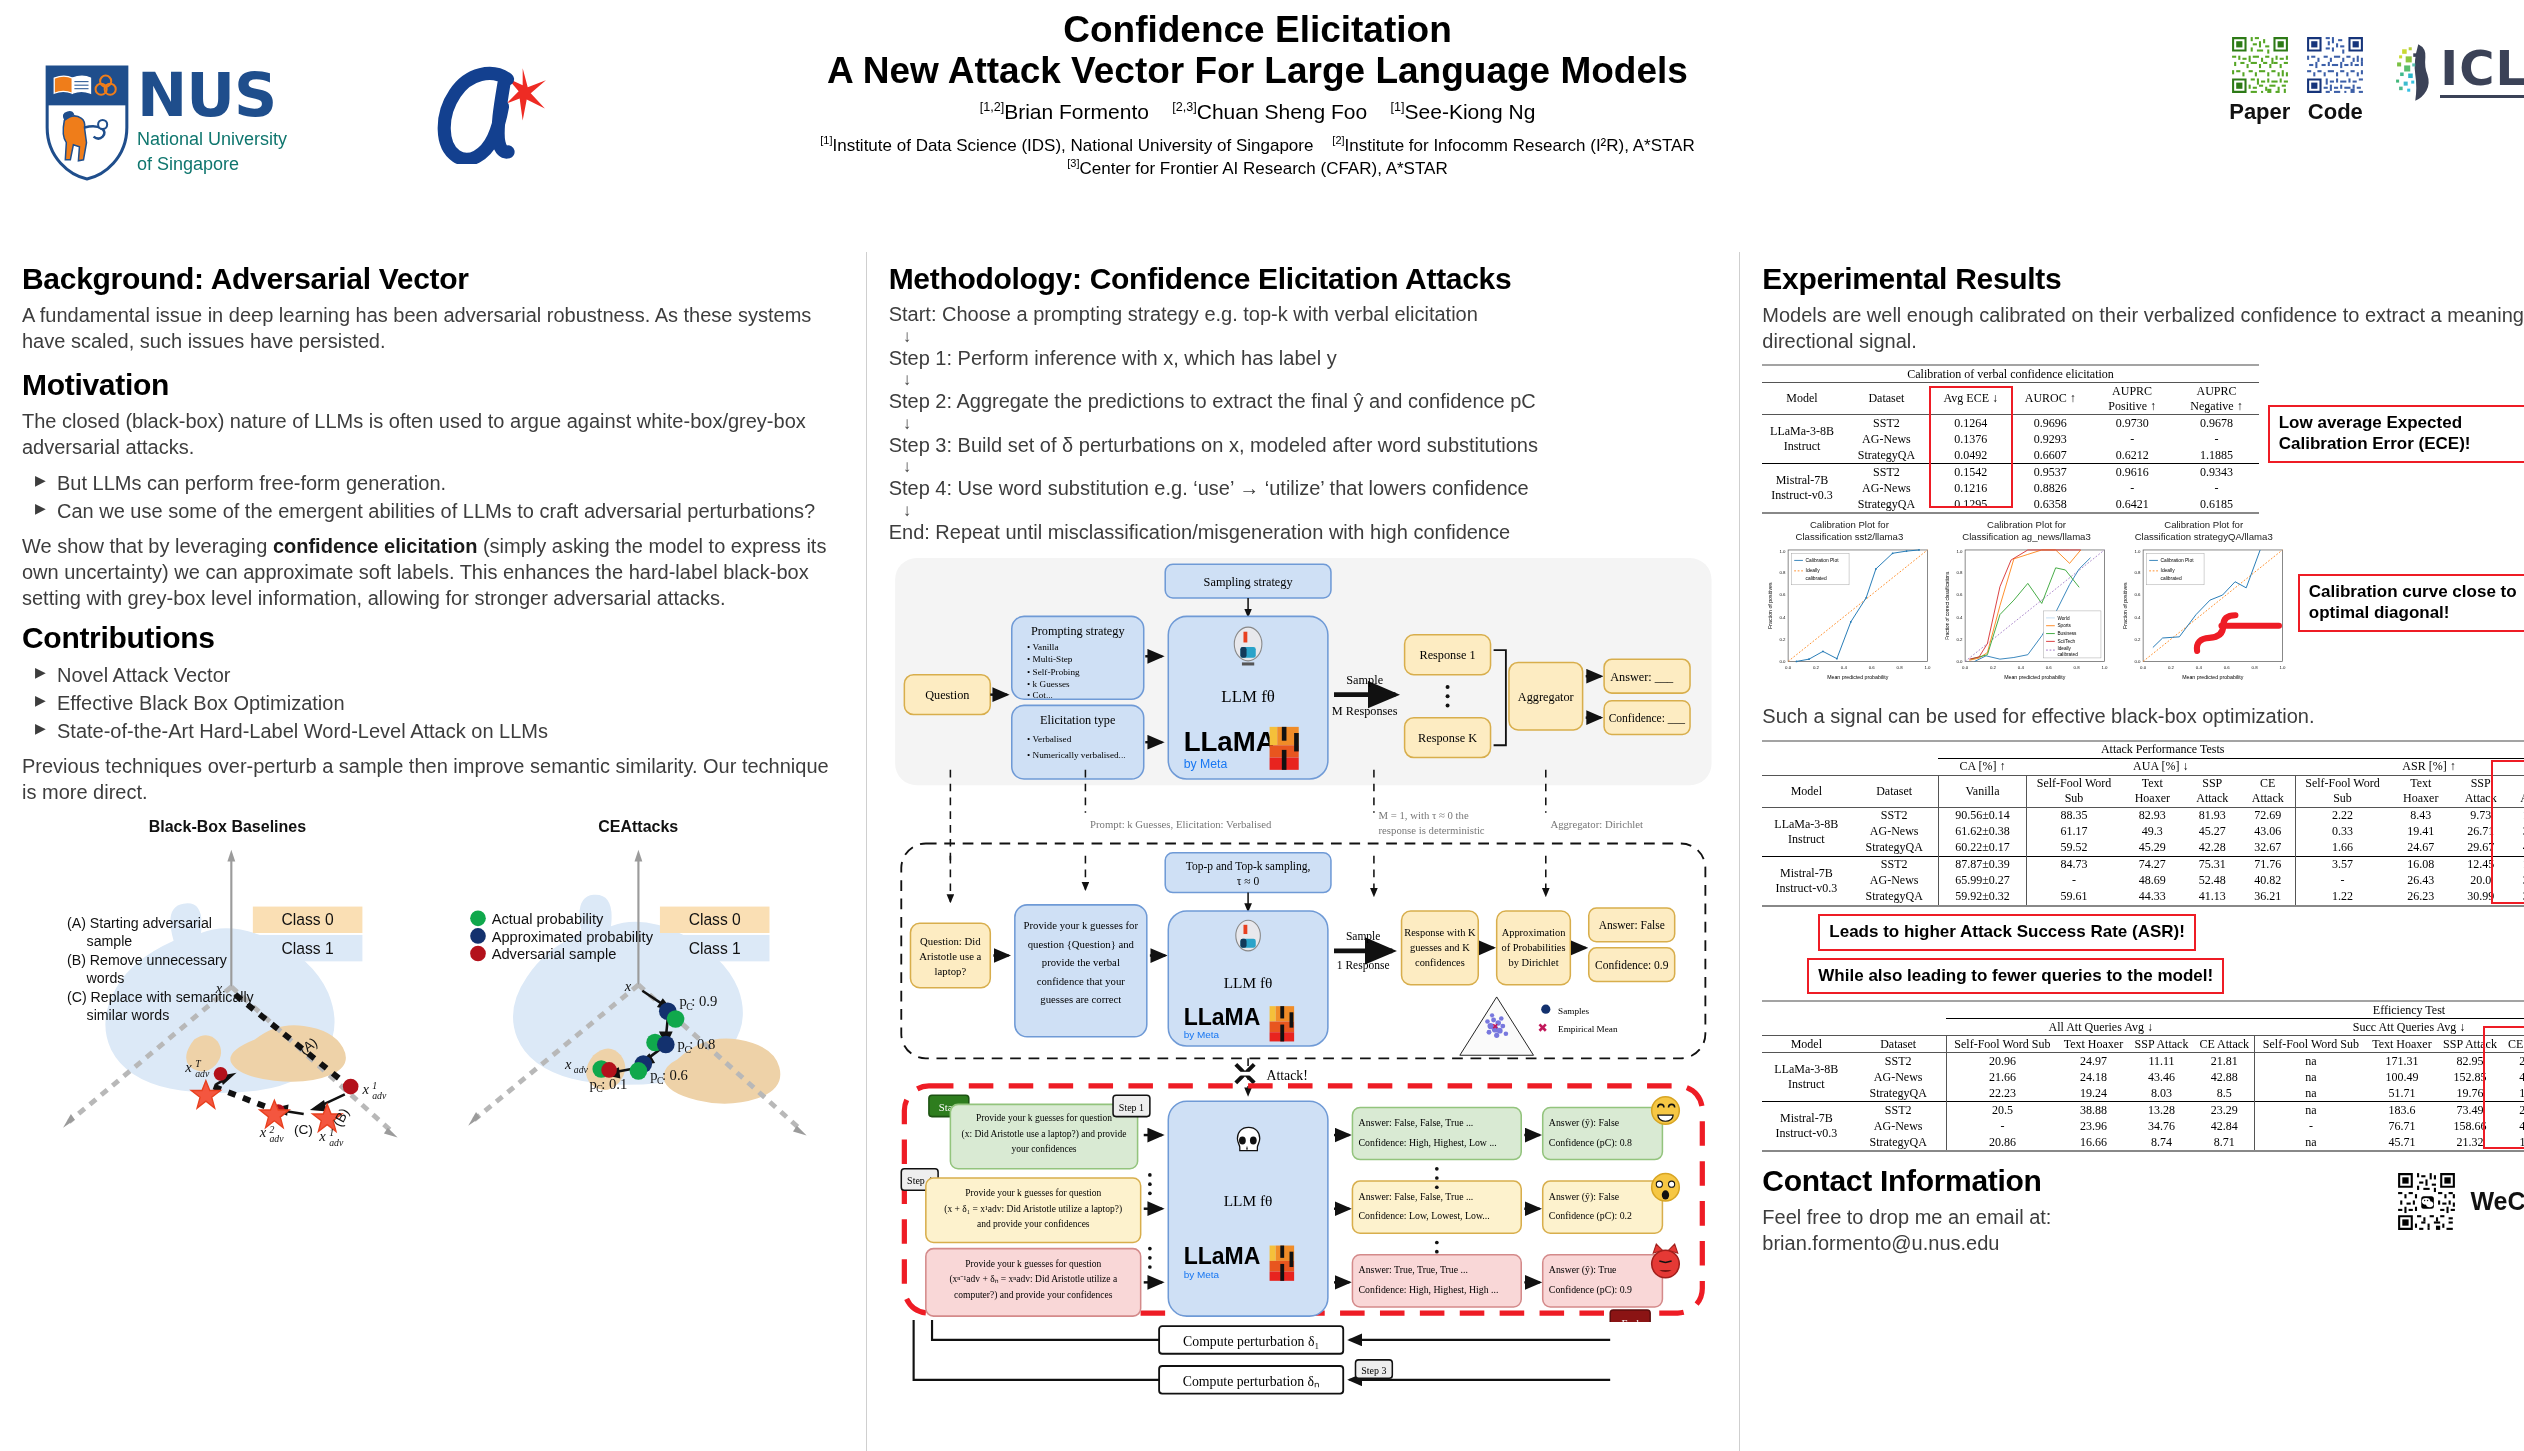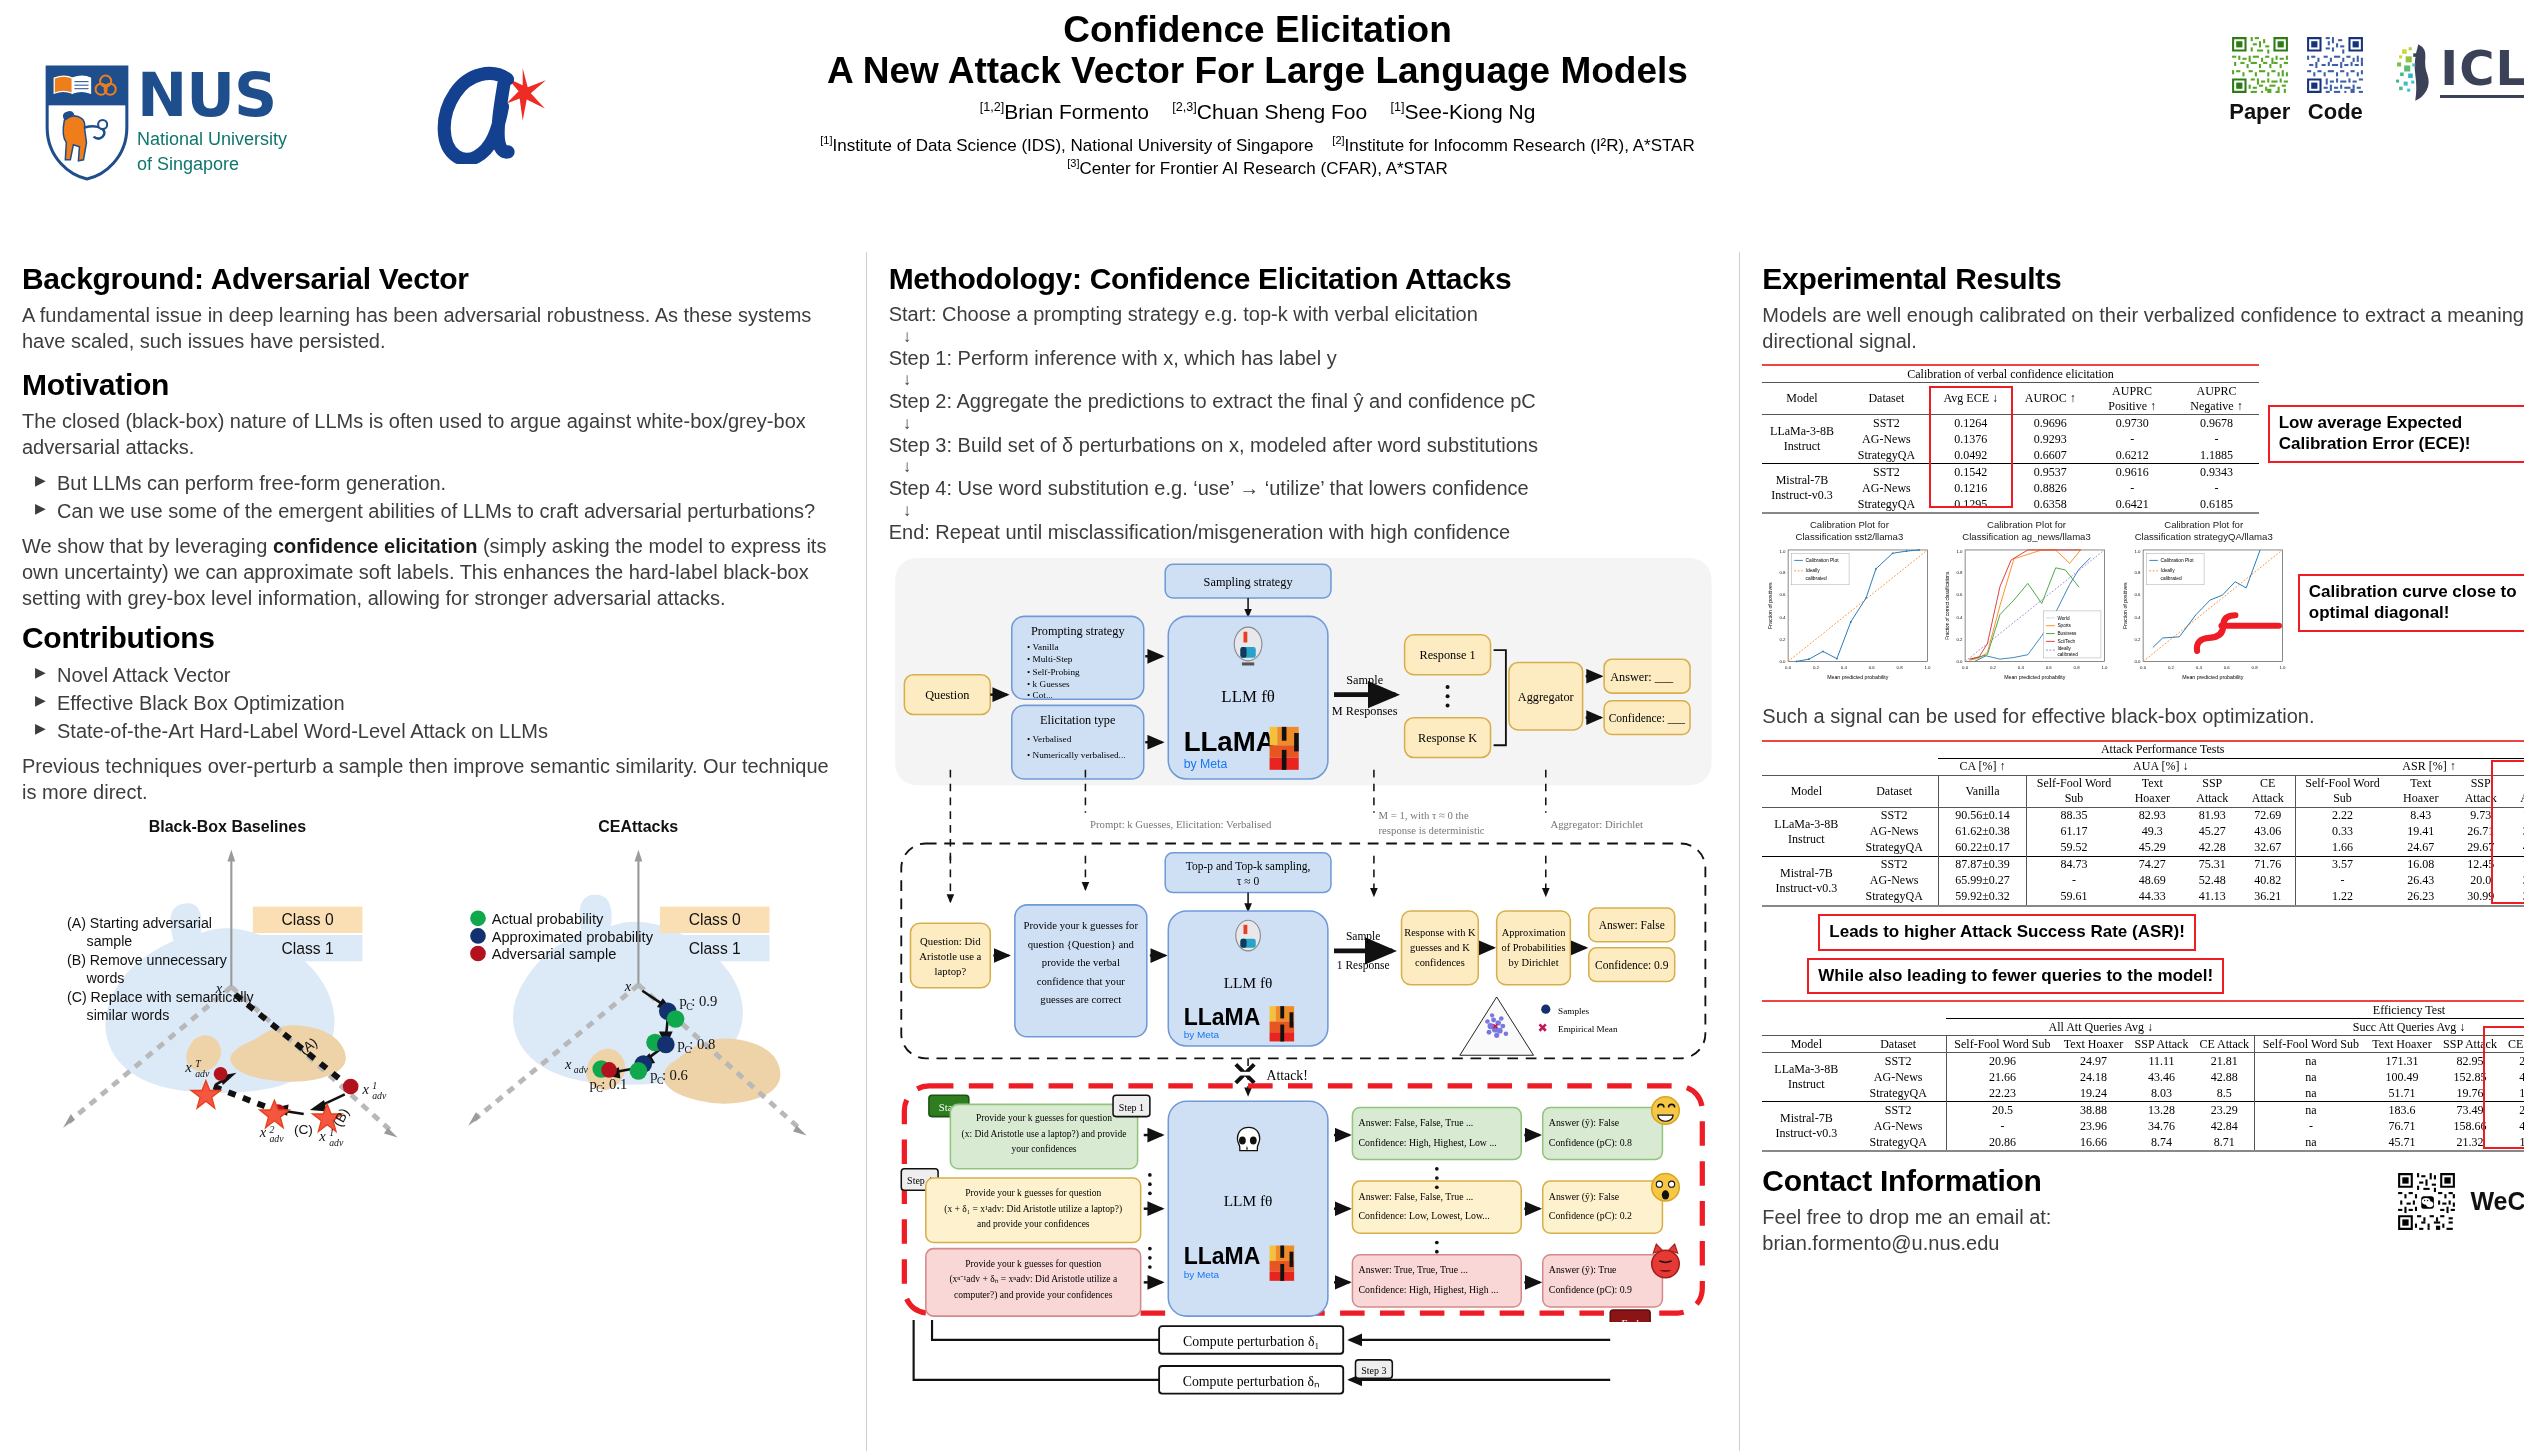--- a/index.html
+++ b/index.html
@@ -59,21 +59,21 @@
   .diag-title { text-align: center; font-weight: 700; font-size: 16px; margin-bottom: 2px; }
   .diag-svg { width: 100%; height: 323px; display: block; }
 
   
   .method-fig { margin-top: 9px; width: 100%; }
 
   
   table.res { border-collapse: collapse; font-family: "Liberation Serif", serif; width: 100%; }
   table.res td, table.res th { padding: 0.5px 3px; text-align: center; font-weight: normal; font-size: 12px; color: #000; }
   .tbl-caption { font-family: "Liberation Serif", serif; font-weight: 700; font-size: 12.6px; text-align: center; padding: 2px 0 2.5px 0; }
-  .rule-top { border-top: 2px solid #ef4444; }
+  .rule-top { border-top: 2px solid #a3a3a3; }
   .rule-mid { border-top: 1.5px solid #555; }
   .rule-thin { border-top: 1px solid #000; }
   .rule-bot { border-bottom: 2px solid #888; }
   td.lft { text-align: left; }
   td.bold, th.bold { font-weight: 700; }
   .tbl-wrap { position: relative; }
 
   .callout { border: 2.5px solid #ee1c25; background: #fff; padding: 6px 9px; font-weight: 700; font-size: 17px; line-height: 1.22; color: #000; display: inline-block; }
 
   .plots-row { display: flex; gap: 3px; margin: 5px 0 2px 0; }

